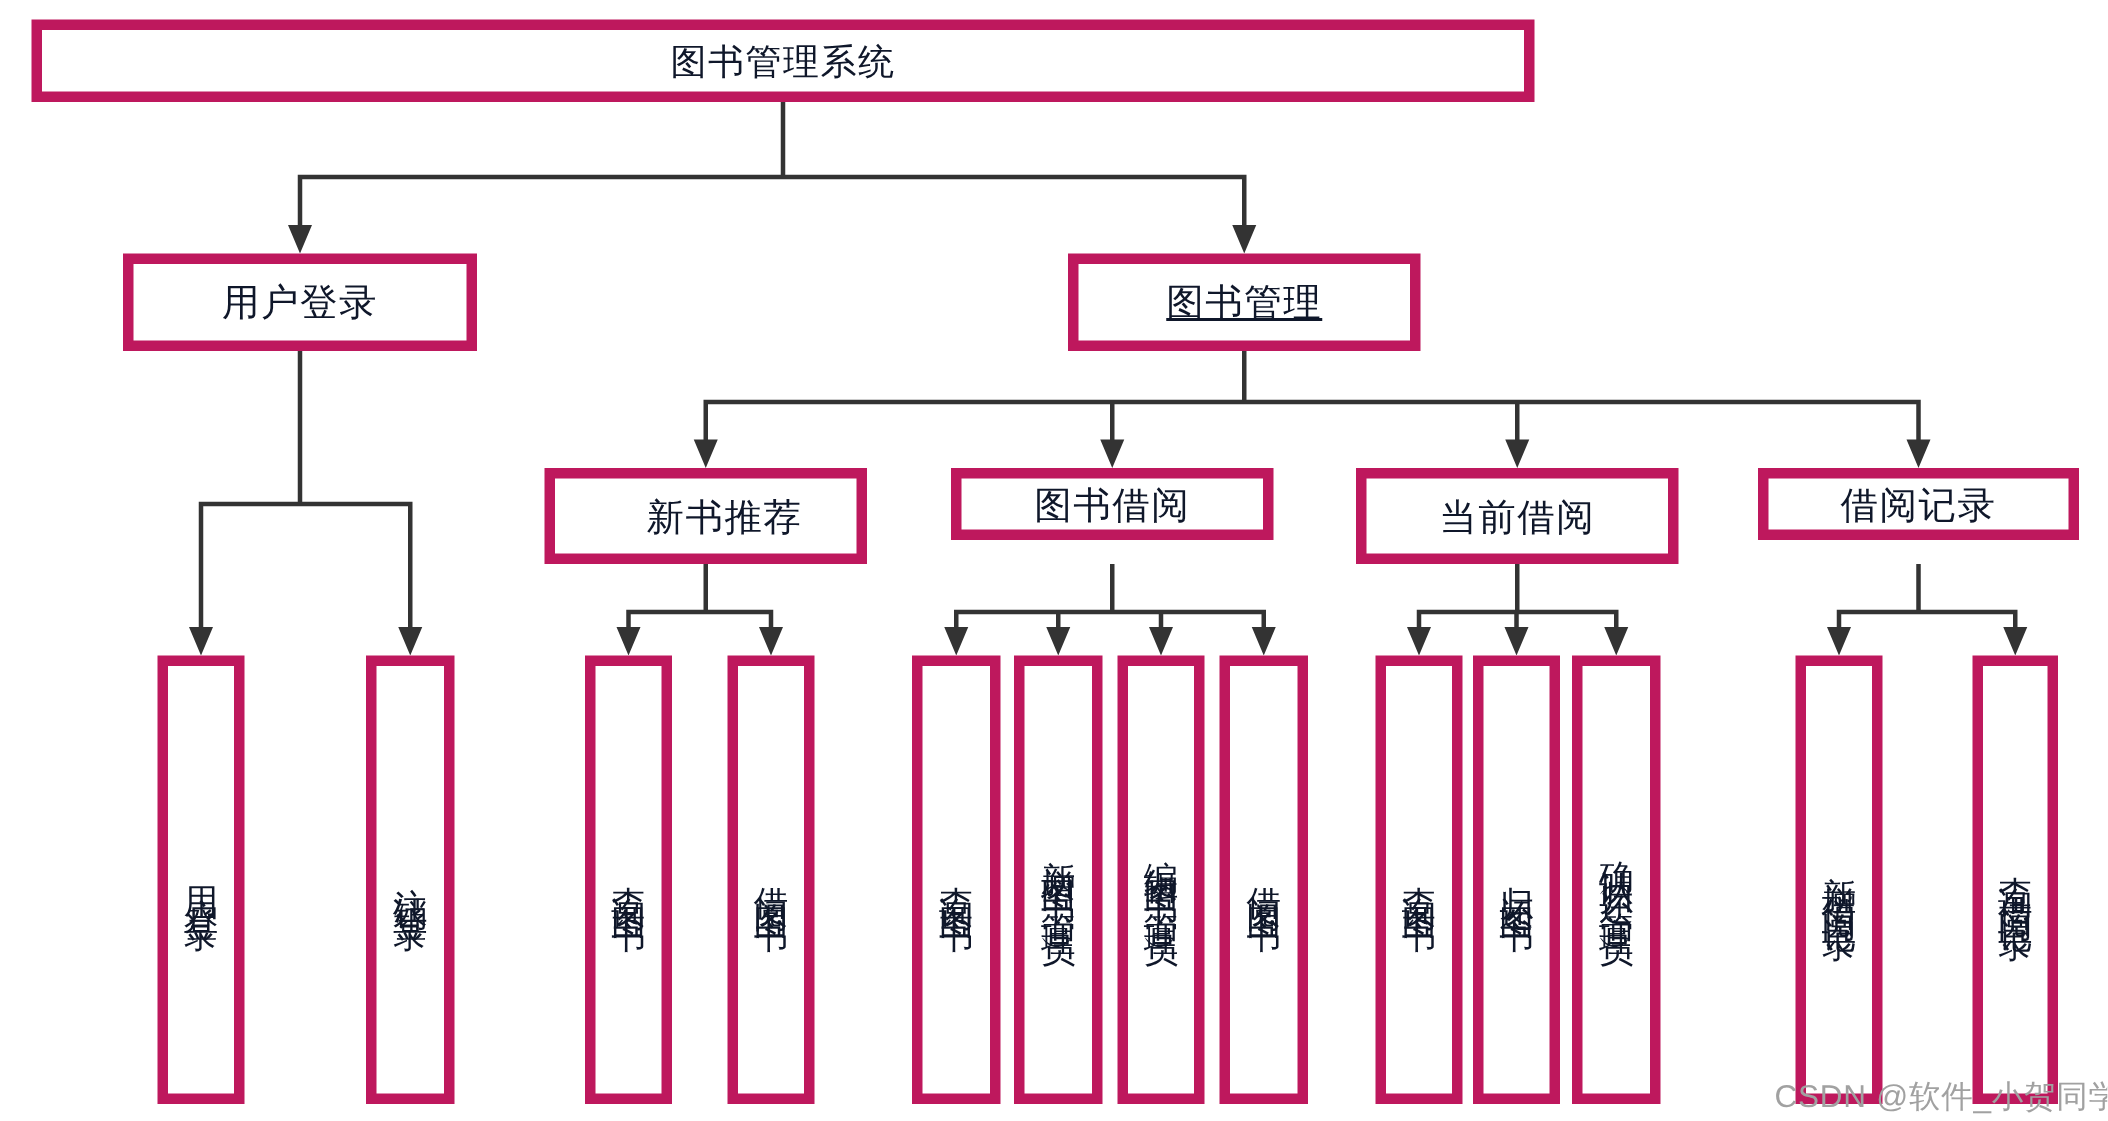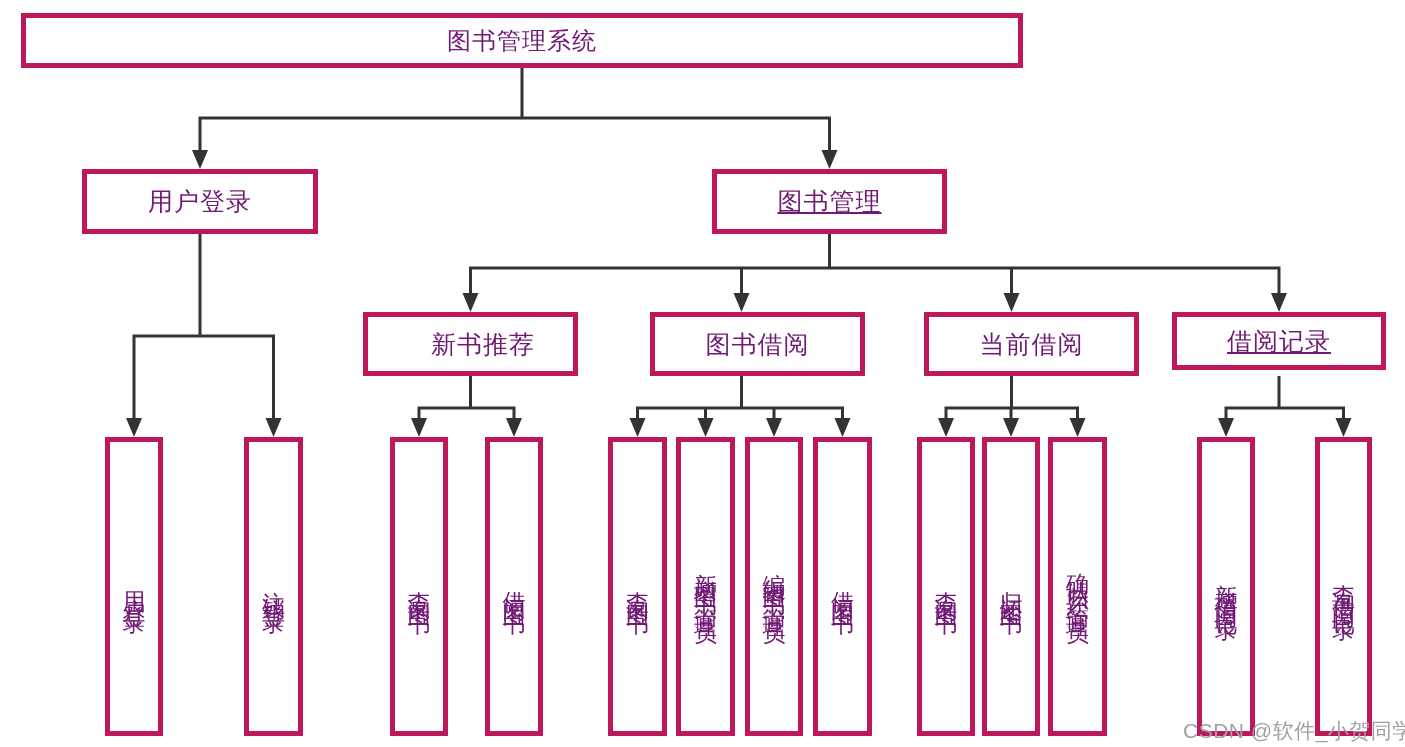--- a/index.html
+++ b/index.html
@@ -18,37 +18,37 @@
   #connectors {
     position: absolute;
     left: 0;
     top: 0;
     z-index: 1;
   }
   .box {
     position: absolute;
     box-sizing: border-box;
     background: #ffffff;
-    border: 5px solid #be185d;
-    color: #701a75;
+    border: 7px solid #be185d;
+    color: #0f172a;
     display: flex;
     align-items: center;
     justify-content: center;
     z-index: 2;
     font-size: 25px;
     letter-spacing: 1px;
     white-space: nowrap;
   }
   .root-box  { left: 21px;  top: 13px;  width: 1002px; height: 55px; font-size: 24px; }
   .b-login   { left: 82px;  top: 169px; width: 236px;  height: 65px; }
   .b-mgmt    { left: 712px; top: 169px; width: 235px;  height: 65px; text-decoration: underline; }
   .b-newbook { left: 363px; top: 312px; width: 215px;  height: 64px; padding-left: 25px; }
-  .b-borrow  { left: 634px; top: 312px; width: 215px;  height: 64px; margin-left: 16px; }
-  .b-current { left: 904px; top: 312px; width: 215px;  height: 64px; margin-left: 20px; }
-  .b-record  { left: 1172px;top: 312px; width: 214px;  height: 58px; text-decoration: underline; }
+  .b-borrow  { left: 634px; top: 312px; width: 215px;  height: 48px; }
+  .b-current { left: 904px; top: 312px; width: 215px;  height: 64px; }
+  .b-record  { left: 1172px;top: 312px; width: 214px;  height: 48px; }
   .leaf {
     top: 437px;
     height: 299px;
     font-size: 23px;
     letter-spacing: 0;
   }
   .vtext {
     writing-mode: vertical-rl;
     text-orientation: mixed;
     letter-spacing: 7px;

